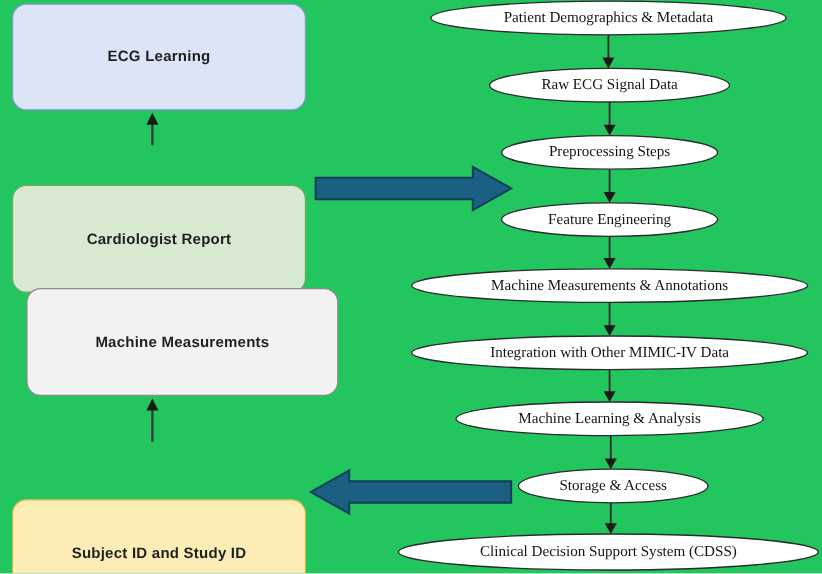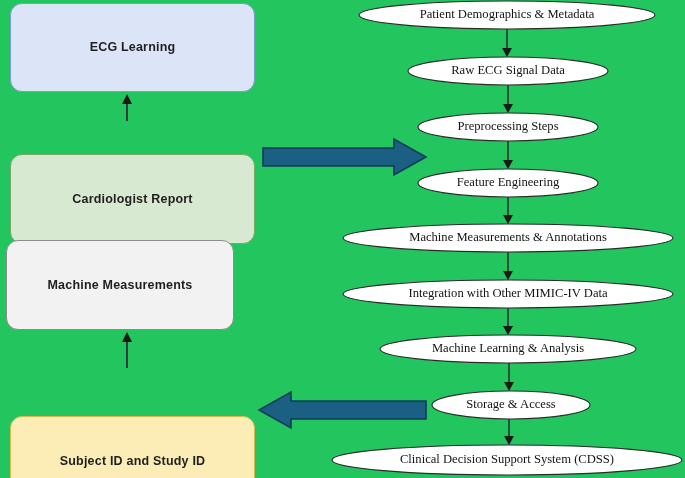--- a/index.html
+++ b/index.html
@@ -159,19 +159,19 @@
       <g>
         <polygon points="426,401 291,401 291,392 259,410 291,428 291,419 426,419" fill="#1b5f82" stroke="#0f3d55" stroke-width="1.6" stroke-linejoin="miter"></polygon>
       </g>
     </svg>
 <div class="lbox" style="left: 10px; top: 3px; width: 245px; height: 89px; background: rgb(219, 229, 247); border: 1px solid rgb(126, 156, 201);">
       <span>ECG Learning</span>
     </div>
     <div class="lbox" style="left: 10px; top: 121px; width: 245px; height: 90px; background: rgb(215, 233, 208); border: 1px solid rgb(119, 168, 102); margin-top: 33px;">
       <span>Cardiologist Report</span>
     </div>
-    <div class="lbox" style="left: 6px; top: 240px; width: 228px; height: 90px; background: rgb(242, 242, 242); border: 1px solid rgb(140, 140, 140);">
+    <div class="lbox" style="left: 22px; top: 240px; width: 260px; height: 90px; background: rgb(242, 242, 242); border: 1px solid rgb(140, 140, 140);">
       <span>Machine Measurements</span>
     </div>
     <div class="lbox" style="left: 10px; top: 368px; width: 245px; height: 91px; background: rgb(252, 236, 182); border: 1px solid rgb(216, 185, 78); margin-top: 48px;">
       <span>Subject ID and Study ID</span>
     </div>
   </div>
 
 </body></html>

